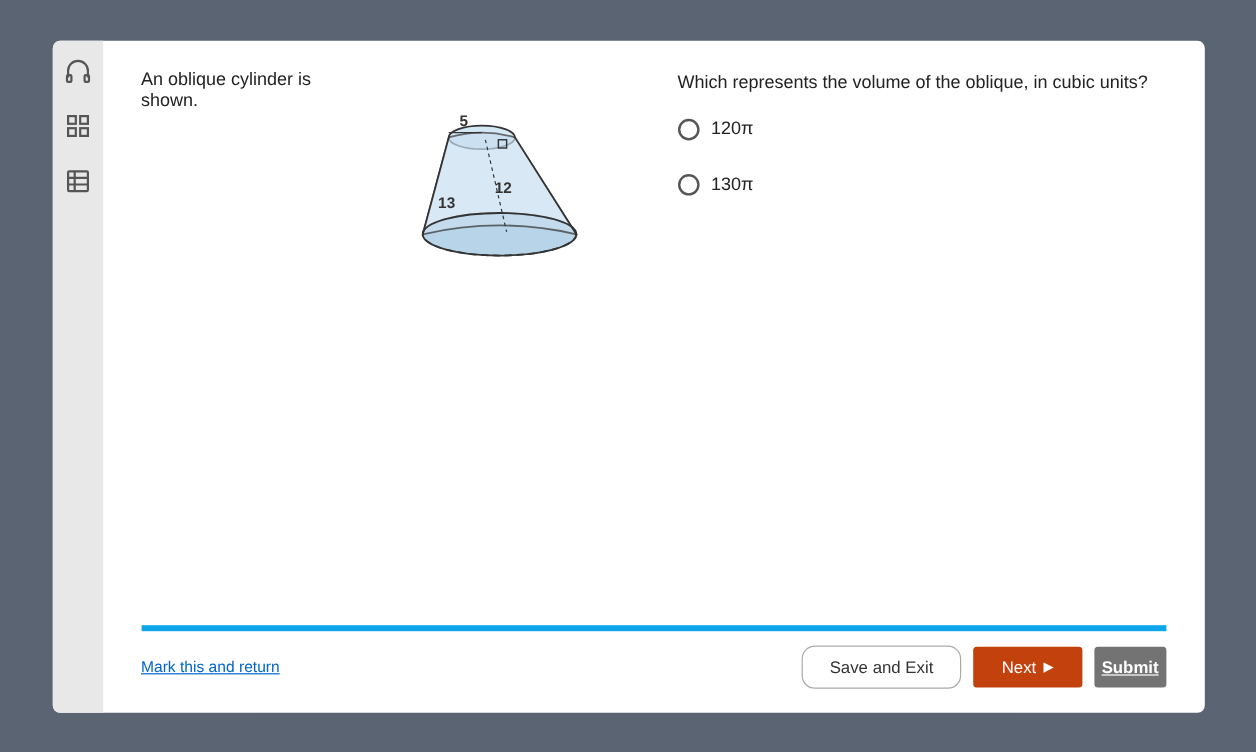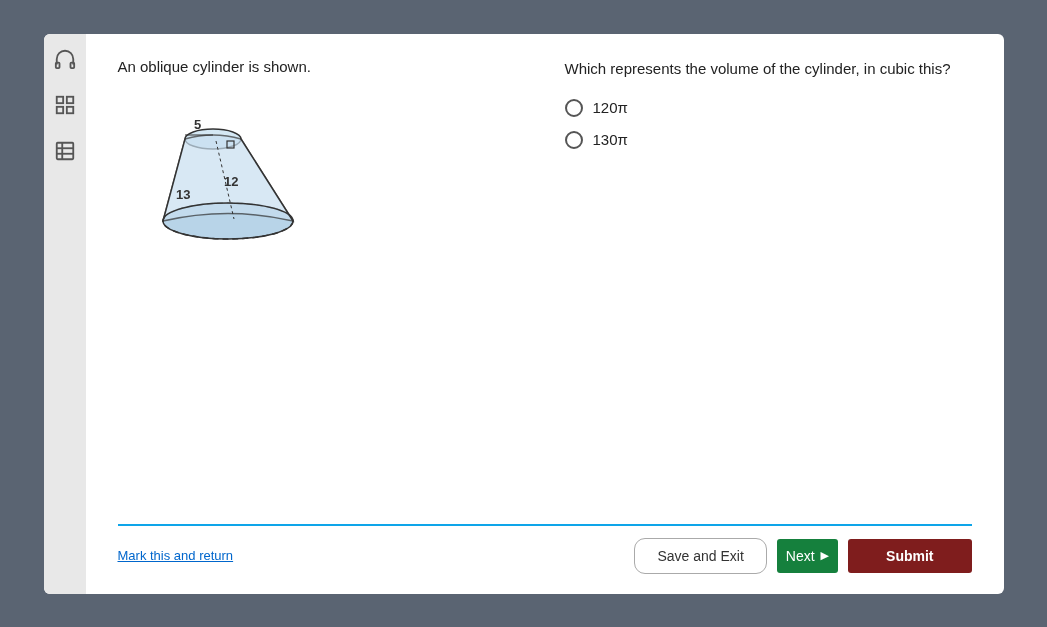--- a/index.html
+++ b/index.html
@@ -57,21 +57,21 @@
       padding: 24px 32px 16px 32px;
     }
     .question-area {
       display: flex;
       flex: 1;
       gap: 40px;
     }
     .left-panel {
       flex: 1;
       display: flex;
-      flex-direction: column;
+      flex-direction: row;
     }
     .right-panel {
       flex: 1;
       display: flex;
       flex-direction: column;
     }
     .question-title {
       font-size: 15px;
       color: #222;
       margin-bottom: 8px;
@@ -85,21 +85,21 @@
     }
     .cylinder-diagram {
       width: 220px;
       height: 160px;
       margin-top: 8px;
     }
     .options-list {
       list-style: none;
       display: flex;
       flex-direction: column;
-      gap: 14px;
+      gap: 28px;
       margin-top: 4px;
     }
     .option-item {
       display: flex;
       align-items: center;
       gap: 10px;
       cursor: pointer;
     }
     .option-radio {
       width: 18px;
@@ -111,21 +111,21 @@
     }
     .option-label {
       font-size: 15px;
       color: #222;
     }
     .bottom-bar {
       display: flex;
       align-items: center;
       justify-content: space-between;
       padding: 12px 0 4px 0;
-      border-top: 2px solid #0ea5e9;
+      border-top: 5px solid #0ea5e9;
       margin-top: 8px;
     }
     .mark-return-link {
       font-size: 13px;
       color: #0066cc;
       text-decoration: underline;
       cursor: pointer;
     }
     .bottom-buttons {
       display: flex;
@@ -135,44 +135,45 @@
     .btn-save-exit {
       background: #fff;
       border: 1px solid #aaa;
       color: #333;
       padding: 9px 22px;
       font-size: 14px;
       border-radius: 11px;
       cursor: pointer;
     }
     .btn-next {
-      background: #15803d;
+      background: #c2410c;
       border: none;
       color: #fff;
-      padding: 9px 9px;
+      padding: 9px 24px;
       font-size: 14px;
       border-radius: 3px;
       cursor: pointer;
       display: flex;
       align-items: center;
       gap: 6px;
     }
     .btn-next::after {
       content: '▶';
       font-size: 11px;
     }
     .btn-submit {
-      background: #7f1d1d;
+      background: #737373;
       border: none;
       color: #fff;
-      padding: 9px 38px;
+      padding: 9px 6px;
       font-size: 14px;
       border-radius: 3px;
       cursor: pointer;
       font-weight: bold;
+      text-decoration: underline;
     }
     .dim-label {
       font-size: 13px;
       font-weight: bold;
       fill: #333;
     }
   </style>
 </head>
 <body>
 
@@ -230,21 +231,21 @@
           <line x1="98" y1="50" x2="116" y2="128" stroke="#333" stroke-width="1" stroke-dasharray="3,3"></line>
           <text x="106" y="95" class="dim-label" font-size="13" fill="#333">12</text>
 
           <text x="58" y="108" class="dim-label" font-size="13" fill="#333">13</text>
 
           <rect x="109" y="50" width="7" height="7" fill="none" stroke="#333" stroke-width="1.2"></rect>
         </svg>
       </div>
 
       <div class="right-panel">
-        <p class="question-text">Which represents the volume of the cylinder, in cubic this?</p>
+        <p class="question-text">Which represents the volume of the oblique, in cubic units?</p>
         <ul class="options-list">
           <li class="option-item">
             <div class="option-radio"></div>
             <span class="option-label">120π</span>
           </li>
           <li class="option-item">
             <div class="option-radio"></div>
             <span class="option-label">130π</span>
           </li>
         </ul>

